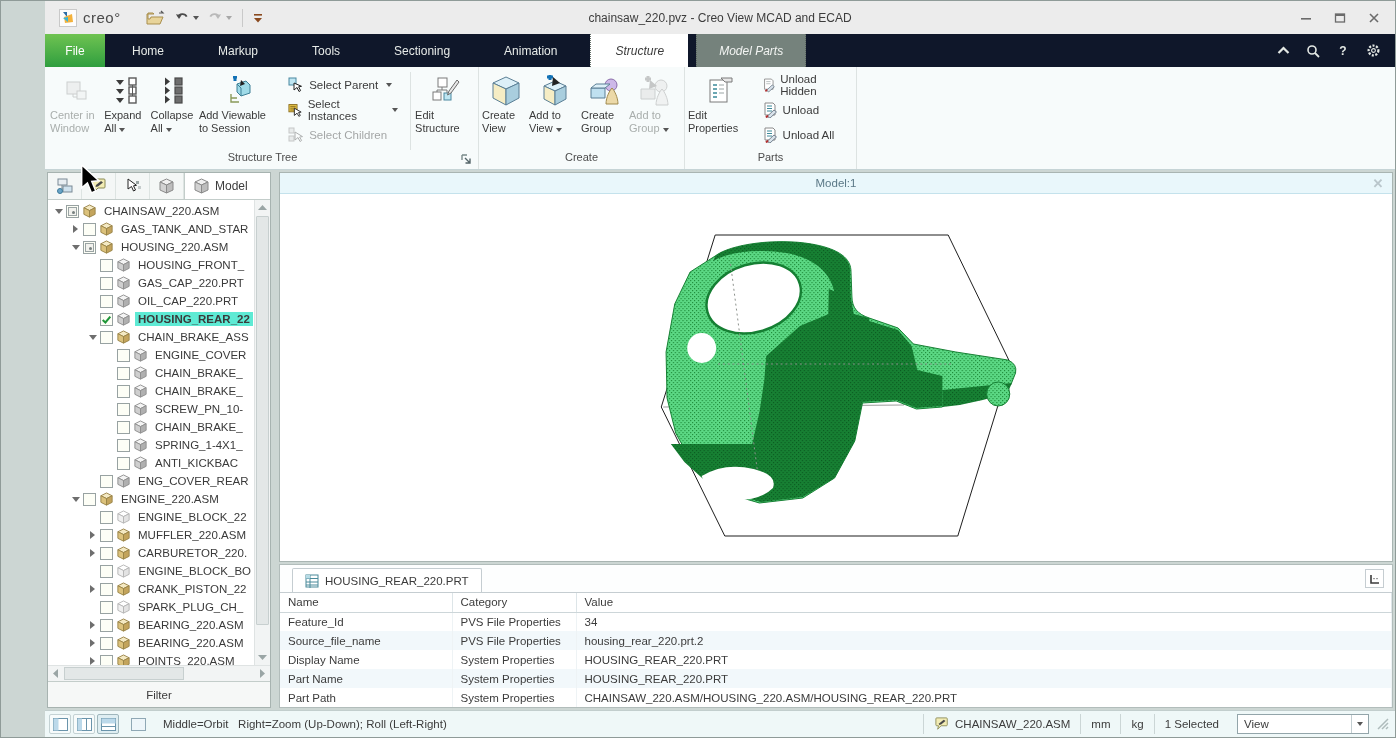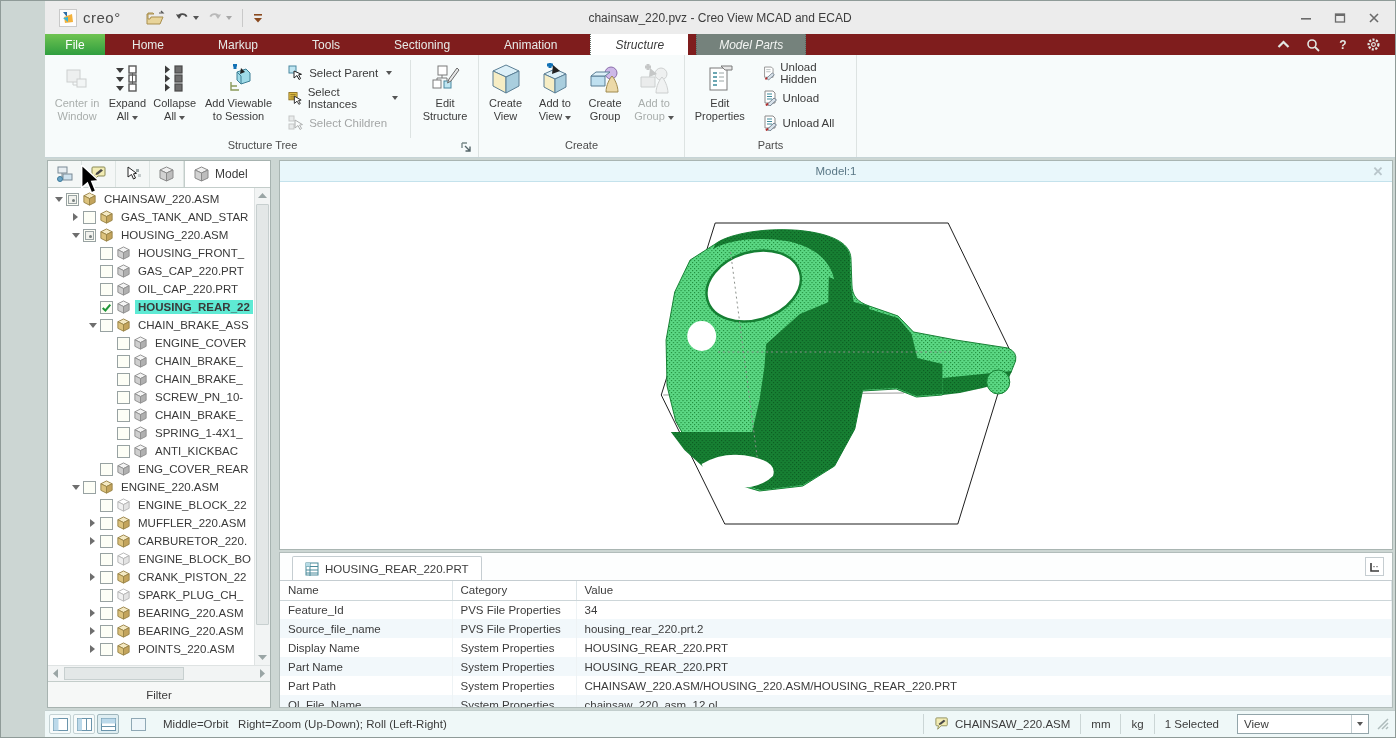--- a/index.html
+++ b/index.html
@@ -13,36 +13,36 @@
   .brand-text { font-size:15px; color:#4a4a4a; letter-spacing:.5px; }
   .qat { display:flex; align-items:center; margin-left:22px; gap:2px; }
   .qat-btn { height:24px; display:flex; align-items:center; padding:0 3px; border-radius:2px; }
   .qat-sep { width:1px; height:18px; background:#c9c9c9; margin:0 5px; }
   .title-text { position:absolute; left:0; right:0; text-align:center; font-size:12px; color:#3c3c3c; pointer-events:none; }
   .titlebar { position:relative; }
   .win-btns { margin-left:auto; display:flex; gap:4px; z-index:2; }
   .win-btn { width:30px; height:22px; display:flex; align-items:center; justify-content:center; }
 
   
-  .tabbar { height:21px; background:#7f1d1d; display:flex; align-items:stretch; flex:none; }
+  .tabbar { height:33px; background:#0f172a; display:flex; align-items:stretch; flex:none; }
   .tab-file { width:60px; background:linear-gradient(#6fc351,#2f9e3f); color:#fff; display:flex; align-items:center; justify-content:center; font-size:12px; }
   .tab { color:#e7ebe8; display:flex; align-items:center; padding:0 27px; font-size:12px; }
   .tab-struct { background:#fff; color:#3a3a3a; font-style:italic; padding:0 24px; display:flex; align-items:center; font-size:12px; border-left:1px dotted #66716b; margin-left:6px; }
   .tab-mparts { background:#75827c; color:#f2f4f2; font-style:italic; padding:0 22px; display:flex; align-items:center; font-size:12px; margin-left:8px; border-left:1px dotted #59645e; border-right:1px dotted #59645e; }
   .tabbar-icons { margin-left:auto; display:flex; align-items:center; gap:14px; padding-right:14px; }
   .tabbar-icon { width:16px; height:16px; display:flex; align-items:center; justify-content:center; color:#e3e8e4; font-size:12px; font-weight:bold; }
 
   
   .ribbon { height:103px; background:#f7fbfb; border-bottom:1px solid #c6d4d6; display:flex; flex:none; padding-left:2px; }
   .rgroup { display:flex; flex-direction:column; border-right:1px solid #dde3e2; position:relative; }
   .rg-content { display:flex; align-items:flex-start; height:82px; padding:3px 3px 0 3px; }
   .rg-label { height:18px; text-align:center; font-size:11px; color:#4c4c4c; line-height:16px; }
   .rbtn { display:flex; flex-direction:column; align-items:center; padding-top:3px; height:78px; border-radius:2px; }
   .rbtn .ric { height:36px; display:flex; align-items:center; justify-content:center; }
-  .rbtn .rlb { font-size:11px; line-height:12.5px; text-align:center; color:#3b3b3b; }
+  .rbtn .rlb { font-size:11px; line-height:12.5px; color:#3b3b3b; }
   .rbtn.disabled .rlb { color:#a9aeac; }
   .rbtn.disabled .ric, .sbtn.disabled { opacity:.45; filter:grayscale(1); }
   .sbtn-col { display:flex; flex-direction:column; justify-content:flex-start; gap:3px; padding:4px 4px 0 6px; }
   .sbtn { display:flex; align-items:center; gap:5px; height:22px; padding:0 4px; border-radius:2px; font-size:11.5px; color:#3b3b3b; }
   .rg-insep { width:1px; background:#dde3e2; height:78px; margin:2px 4px 0 4px; }
   .caret { width:0; height:0; border-left:3.5px solid transparent; border-right:3.5px solid transparent; border-top:4px solid #555; display:inline-block; margin-left:3px; }
   .launcher { position:absolute; right:5px; bottom:3px; width:13px; height:13px; }
 
   
   .content { flex:1; display:flex; background:#ccd6d3; overflow:hidden; }

